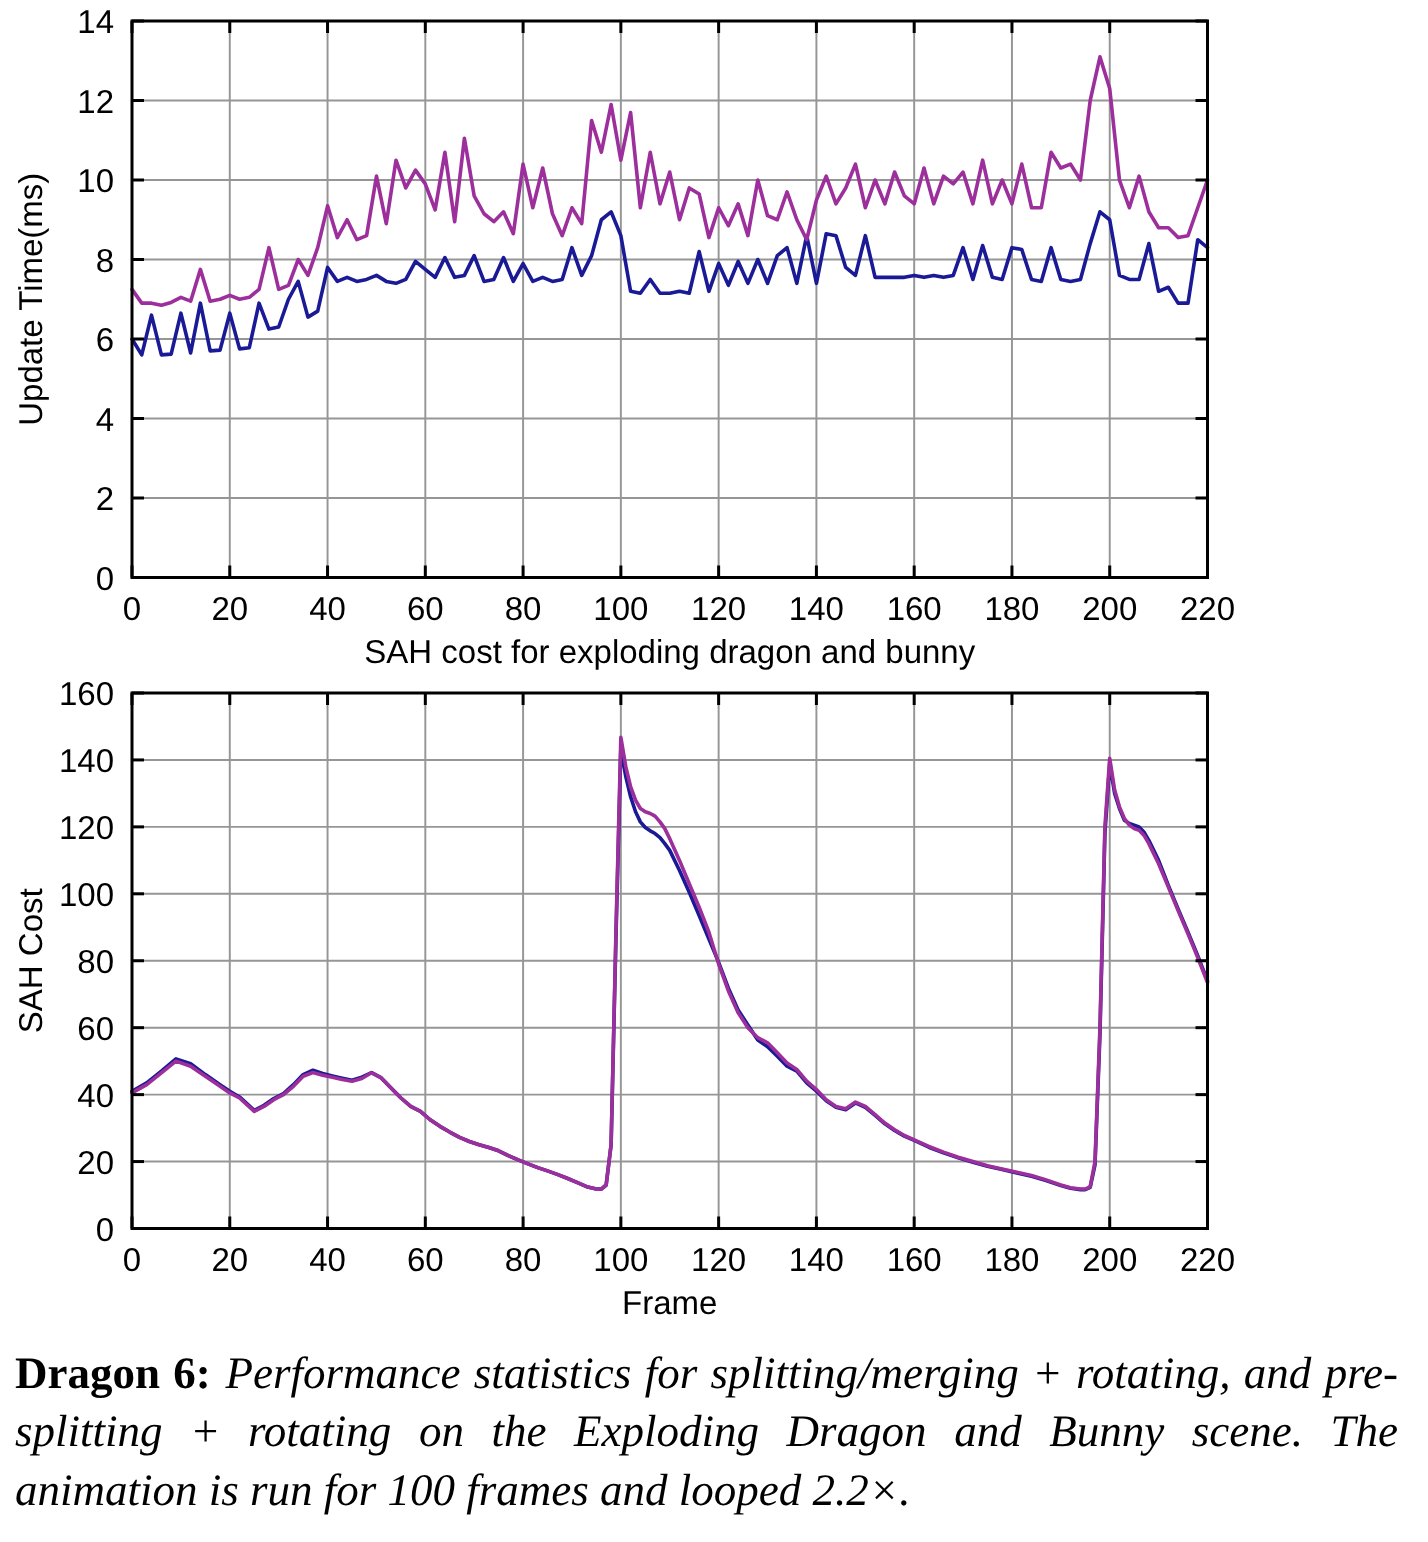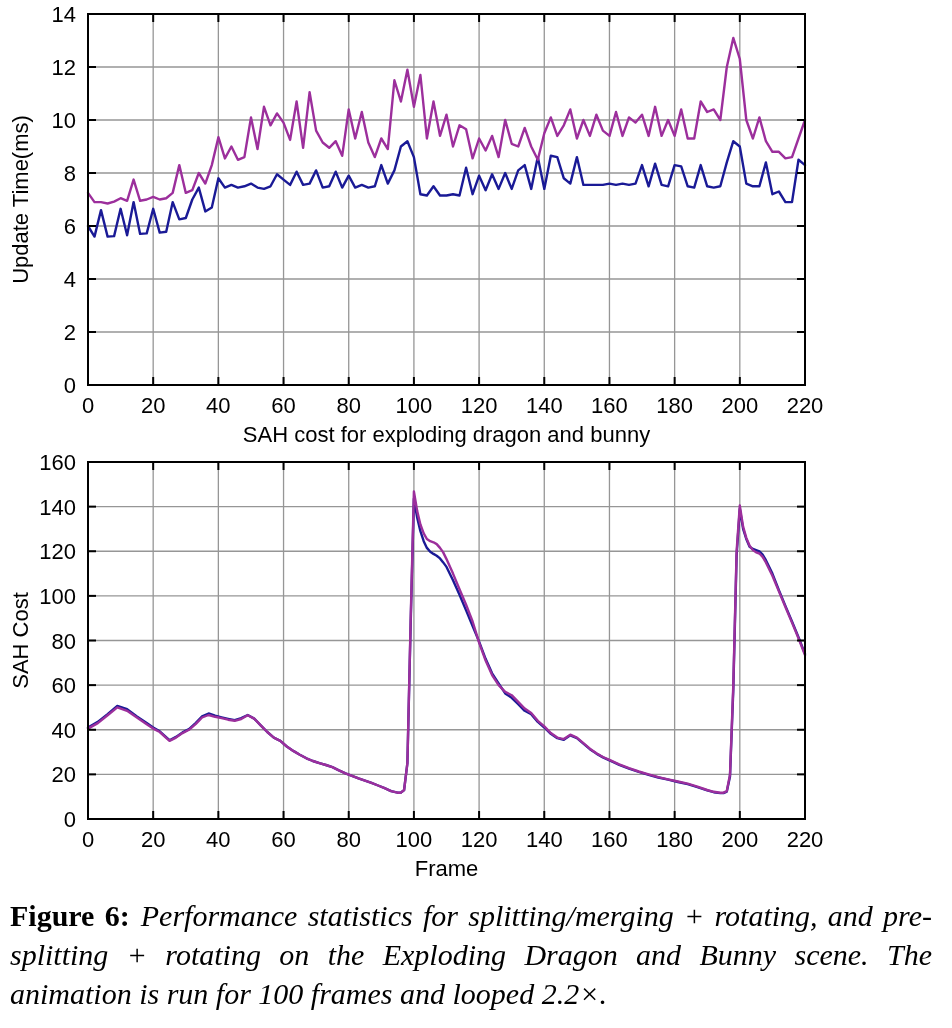--- a/index.html
+++ b/index.html
@@ -244,16 +244,16 @@
       </g>
       <g>
         <text x="446.5" y="426" text-anchor="middle" class="axis-label">Frame</text>
       </g>
       <g>
         <text x="28" y="190.5" text-anchor="middle" class="axis-label" transform="rotate(-90 28 190.5)">SAH Cost</text>
       </g>
     </svg>
 
   <figcaption class="caption">
-    <span class="cap-label">Figure 6:</span>
+    <span class="cap-label">Dragon 6:</span>
     <span class="cap-text">Performance statistics for splitting/merging + rotating, and pre-splitting + rotating on the Exploding Dragon and Bunny scene. The animation is run for 100 frames and looped 2.2×.</span>
   </figcaption>
 </figure>
 
 </body></html>

